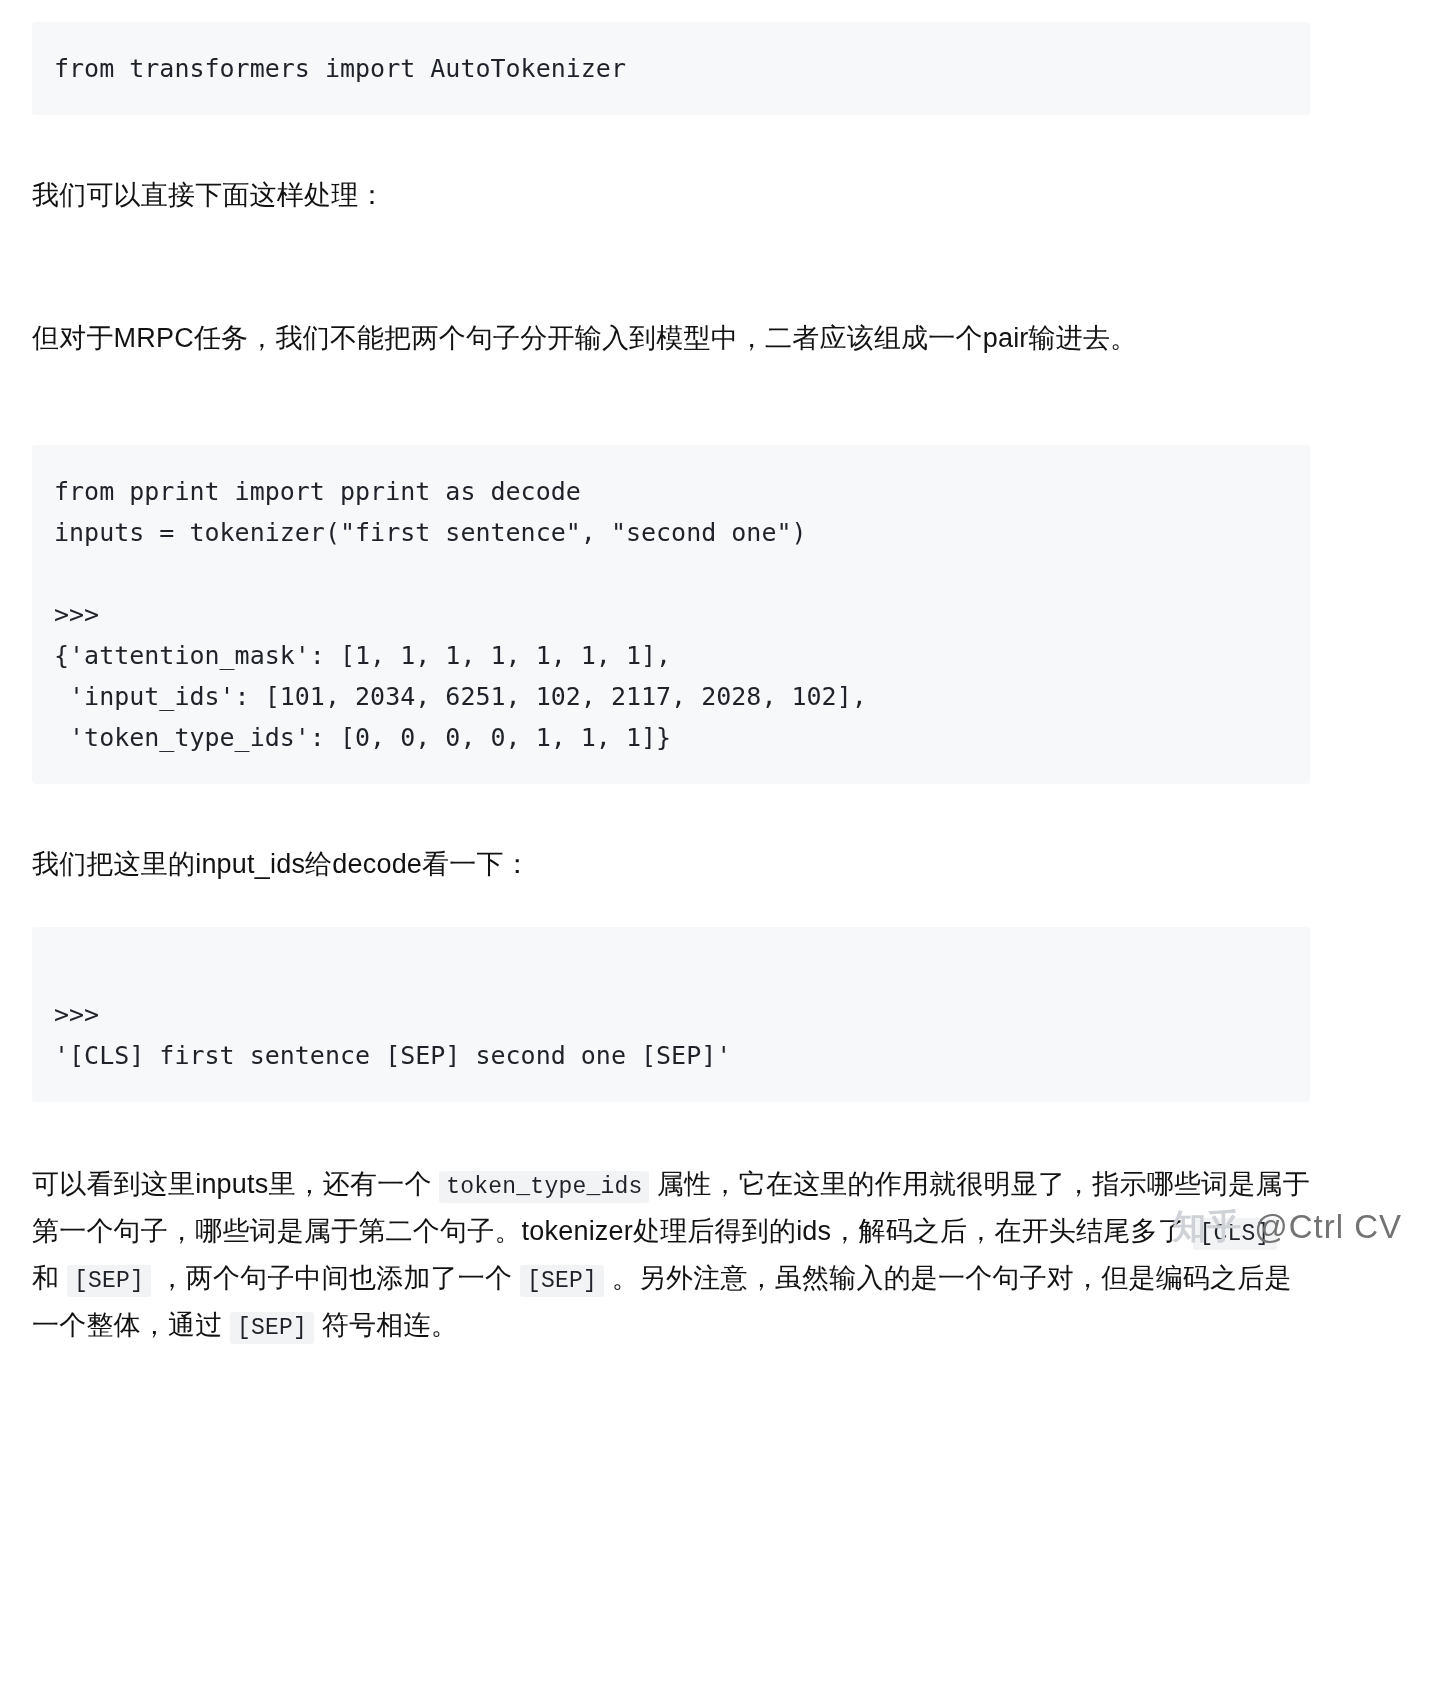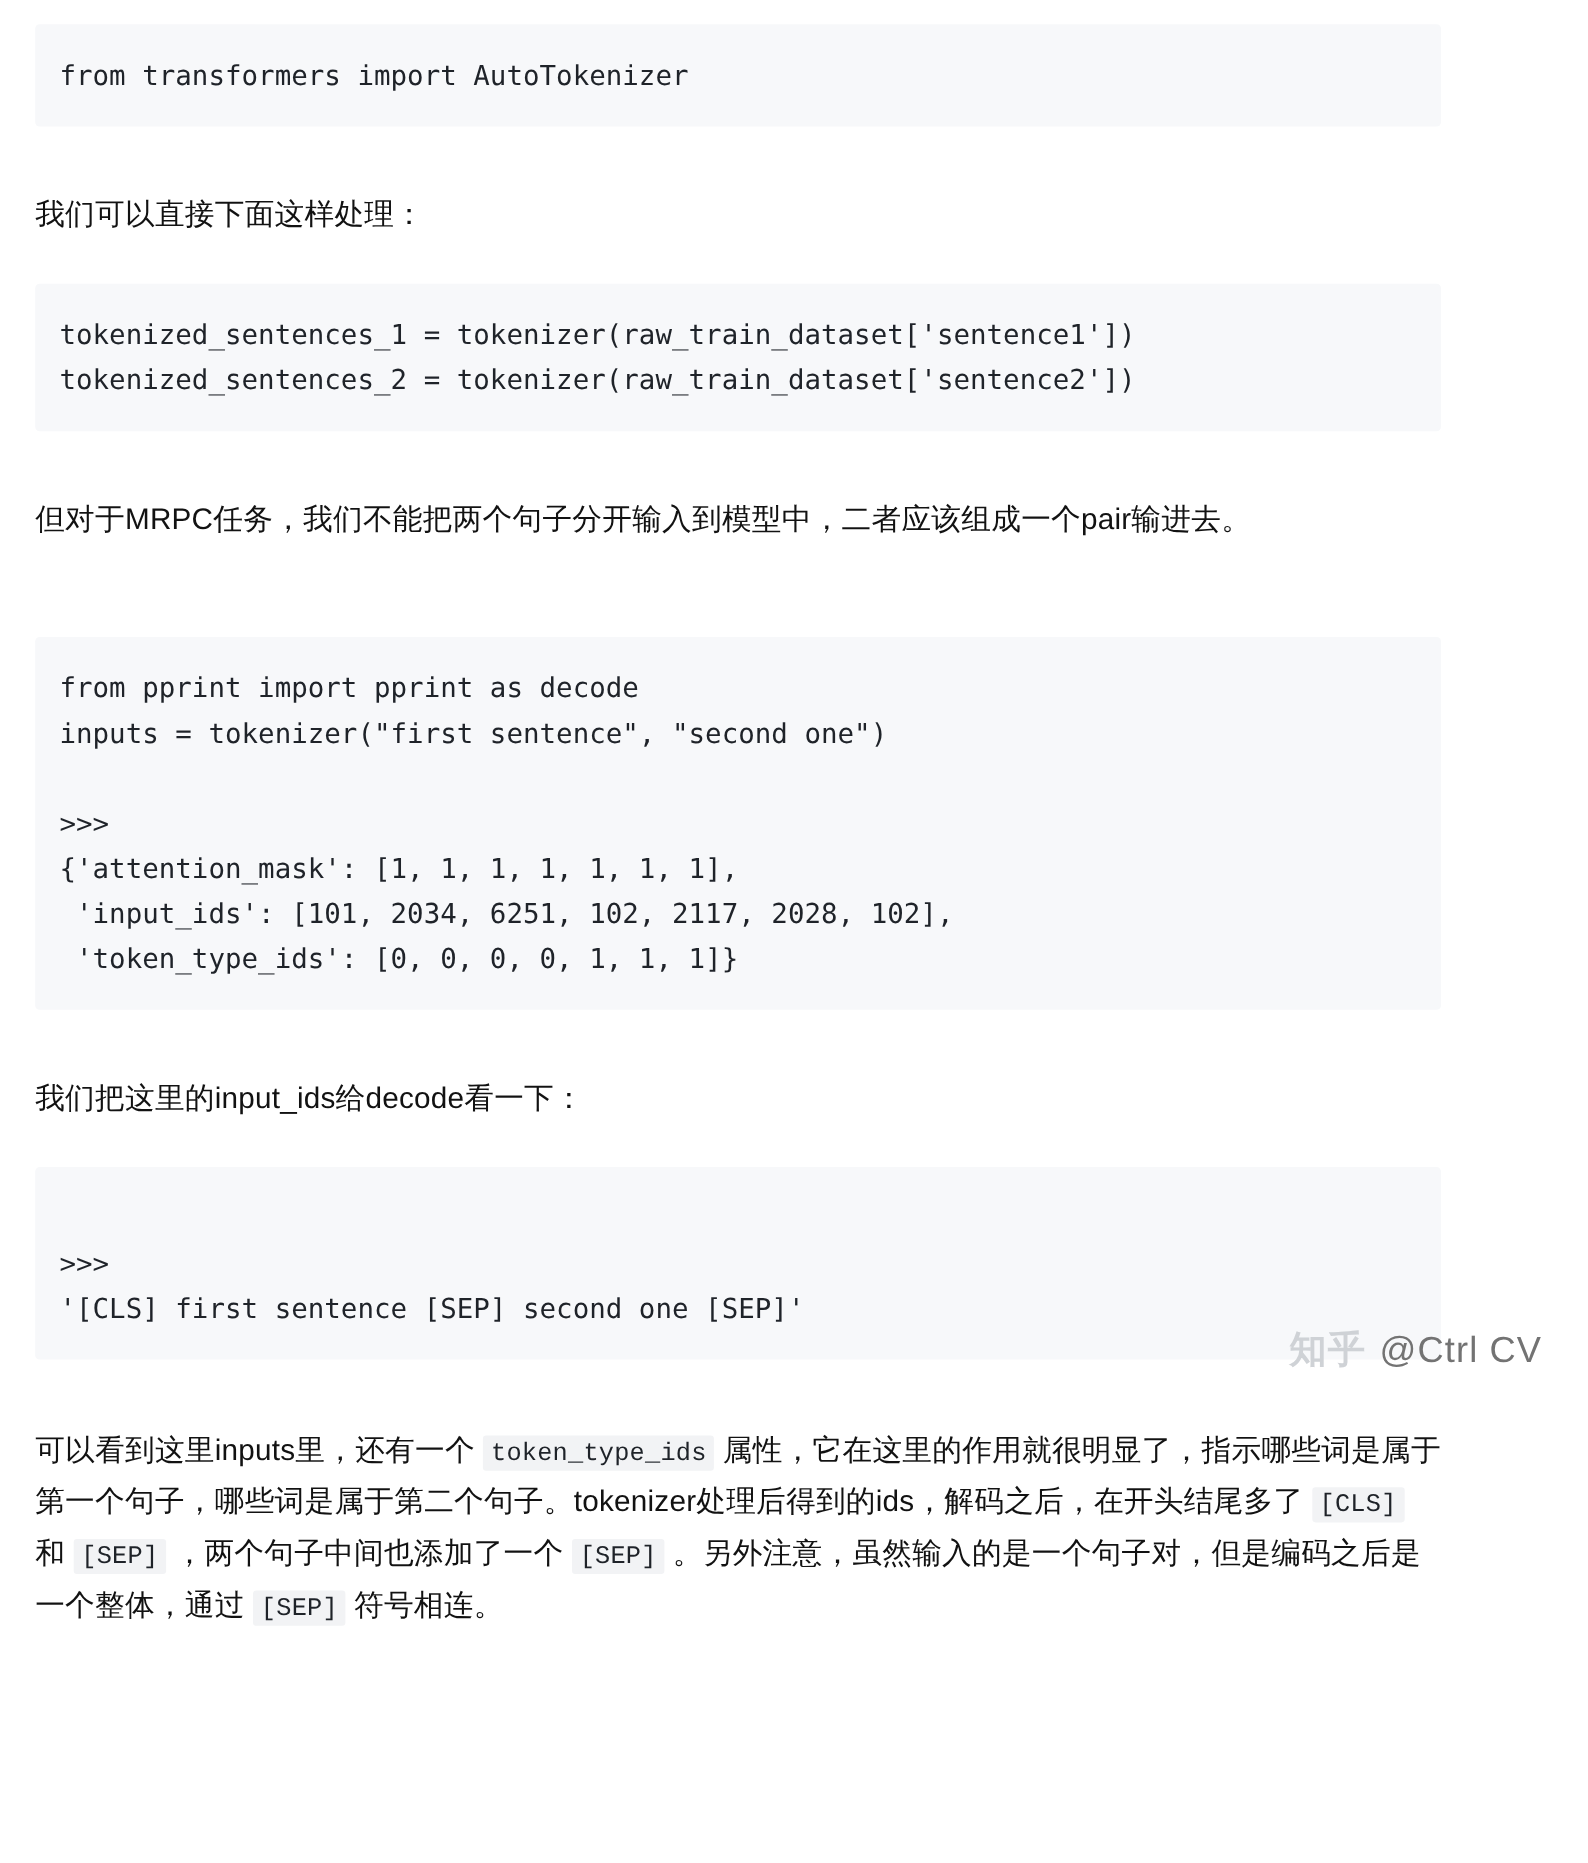--- a/index.html
+++ b/index.html
@@ -107,24 +107,20 @@
   <div class="codeblock">
     <div class="line">from transformers import AutoTokenizer</div>
   </div>
 
   <div class="sp-a"></div>
 
   <div class="para">我们可以直接下面这样处理：</div>
 
   <div class="sp-b"></div>
 
-  <div class="codeblock">
-    <div class="line">tokenized_sentences_1 = tokenizer(raw_train_dataset['sentence1'])</div>
-    <div class="line">tokenized_sentences_2 = tokenizer(raw_train_dataset['sentence2'])</div>
-  </div>
 
   <div class="sp-a"></div>
 
   <div class="para">但对于MRPC任务，我们不能把两个句子分开输入到模型中，二者应该组成一个pair输进去。</div>
 
   <div class="sp-d"></div>
 
 
   <div class="sp-b"></div>
 

